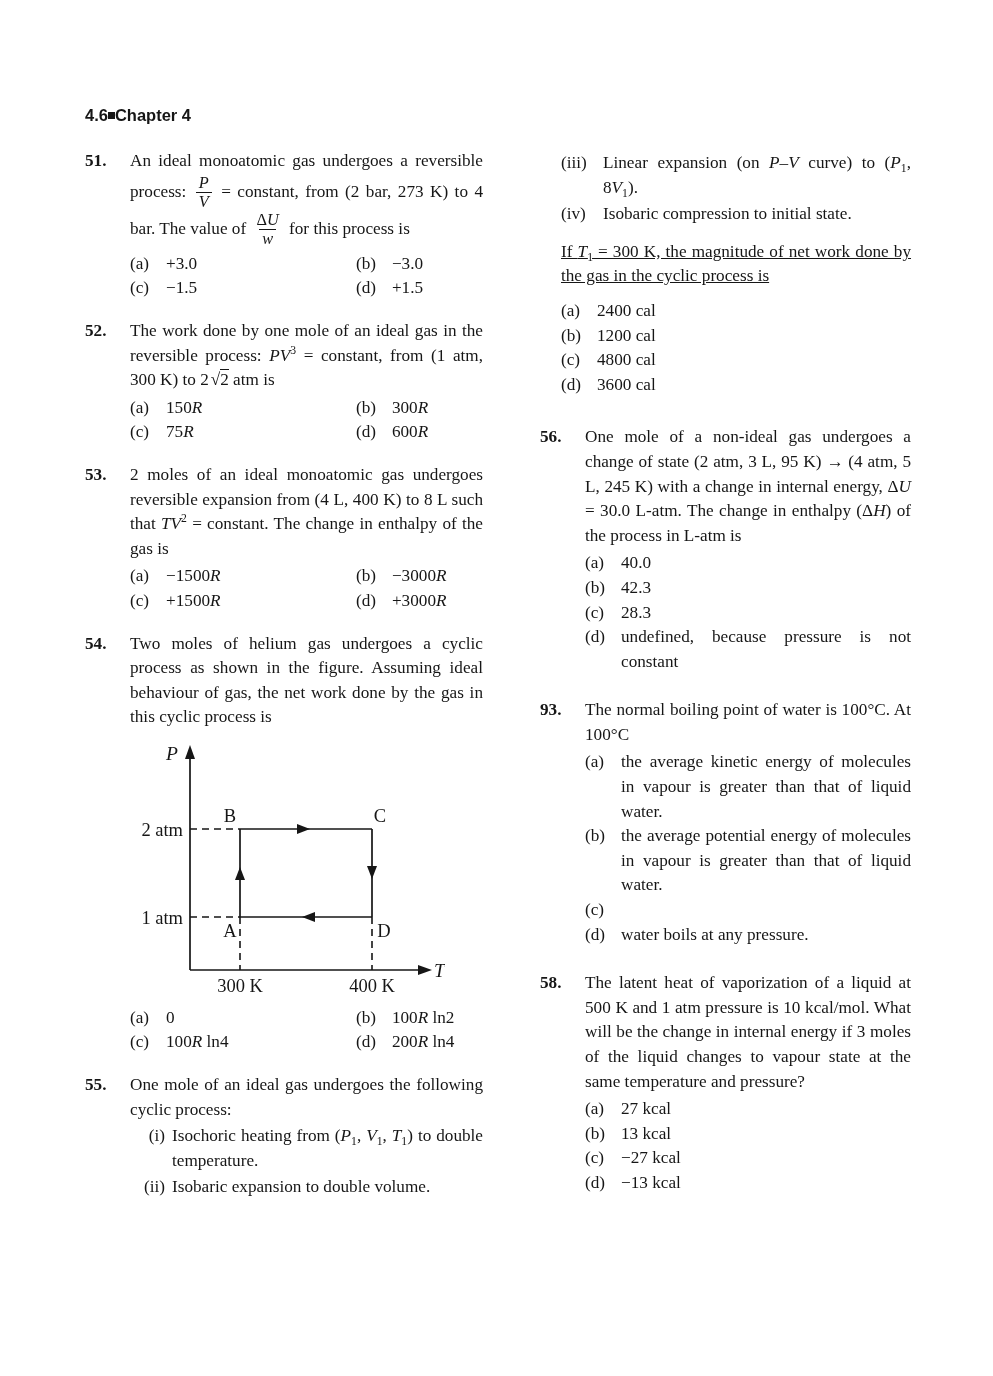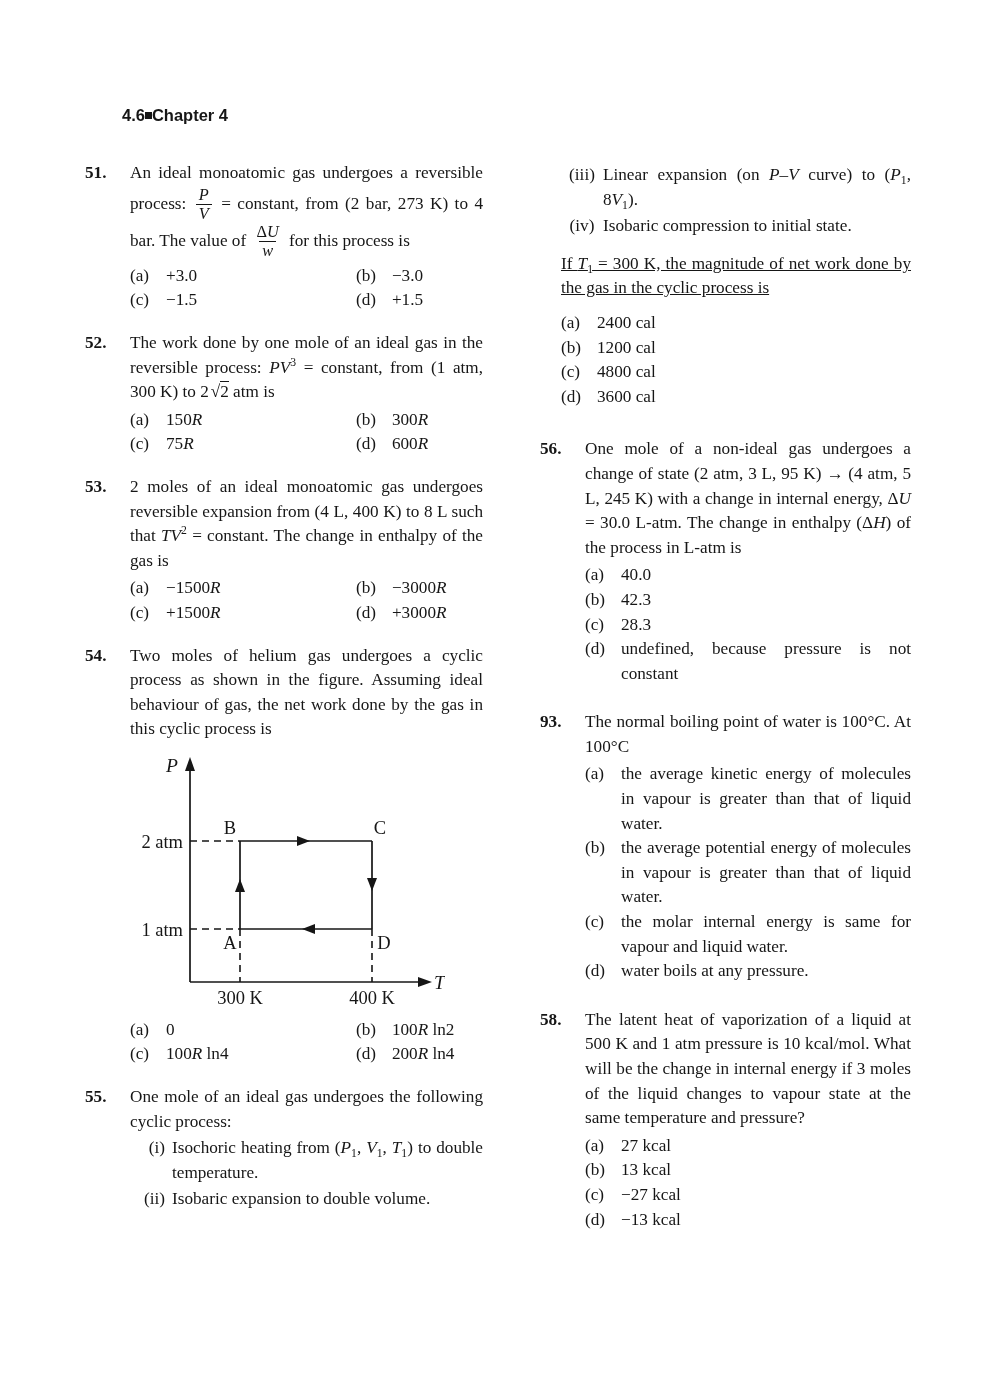--- a/index.html
+++ b/index.html
@@ -6,42 +6,42 @@
   html,body { background:#ffffff; }
   body {
     width:993px; height:1376px; position:relative; overflow:hidden;
     font-family:"Liberation Serif","DejaVu Serif",serif;
     color:#161616; font-size:17.2px; line-height:1.43;
   }
   .header {
     position:absolute; left:85px; top:104px;
     font-family:"Liberation Sans","DejaVu Sans",sans-serif;
     font-weight:bold; font-size:16.5px;
-    display:flex; align-items:center; margin-left:37px;
+    display:flex; align-items:center; 
   }
   .sq { width:7px; height:7px; background:#161616; display:inline-block; }
-  .col { position:absolute; top:161px; }
+  .col { position:absolute; top:149px; }
   .col-left  { left:85px;  width:398px; }
   .col-right { left:516px; width:395px; }
   .q { display:flex; }
   .col-left  .q { margin-bottom:18px; }
   .col-right .q { margin-bottom:24px;margin-left:24px; }
   .qn { width:45px; flex-shrink:0; font-weight:bold; }
   .qc { flex:1; min-width:0; }
   .qb { text-align:justify; }
   .opts { margin-top:3px; }
   .opts.cols2 { display:grid; grid-template-columns:64% 36%; }
   .opt { display:flex; }
   .ol { width:36px; flex-shrink:0; }
   .ot { flex:1; min-width:0; }
   .opts.stack .ot { text-align:justify; }
   .items { margin-top:2px; }
   .item { display:flex; margin-top:2px; }
   .il { width:42px; flex-shrink:0; text-align:right; padding-right:7px; }
-  .items.rn .il { text-align:center; padding-right:0; }
+  .items.rn .il { text-align:left; padding-right:0; }
   .it { flex:1; min-width:0; text-align:justify; }
   .cont { margin-left:45px; margin-bottom:28px; }
   .note { margin:13px 0 10px; text-align:justify;text-decoration:underline; }
   sup { font-size:0.68em; vertical-align:super; line-height:0; }
   sub { font-size:0.68em; vertical-align:sub;   line-height:0; }
   .frac { display:inline-flex; flex-direction:column; align-items:center;
           vertical-align:middle; line-height:1.12; margin:0 3px; font-size:0.95em; }
   .fn { padding:0 3px; }
   .fd { border-top:1.3px solid #161616; padding:0 3px; }
   .rad { margin-left:2px; }
@@ -287,21 +287,20 @@
         <div class="opt">
             <span class="ol">(a)</span>
             <span class="ot">the average kinetic energy of molecules in vapour is greater than that of liquid water.</span>
           </div>
         <div class="opt">
             <span class="ol">(b)</span>
             <span class="ot">the average potential energy of molecules in vapour is greater than that of liquid water.</span>
           </div>
         <div class="opt">
             <span class="ol">(c)</span>
-            <span class="ot">the molar internal energy is same for vapour and liquid water.</span>
           </div>
         <div class="opt">
             <span class="ol">(d)</span>
             <span class="ot">water boils at any pressure.</span>
           </div>
       </div>
     </div>
   </div>
 
   <div class="q">

